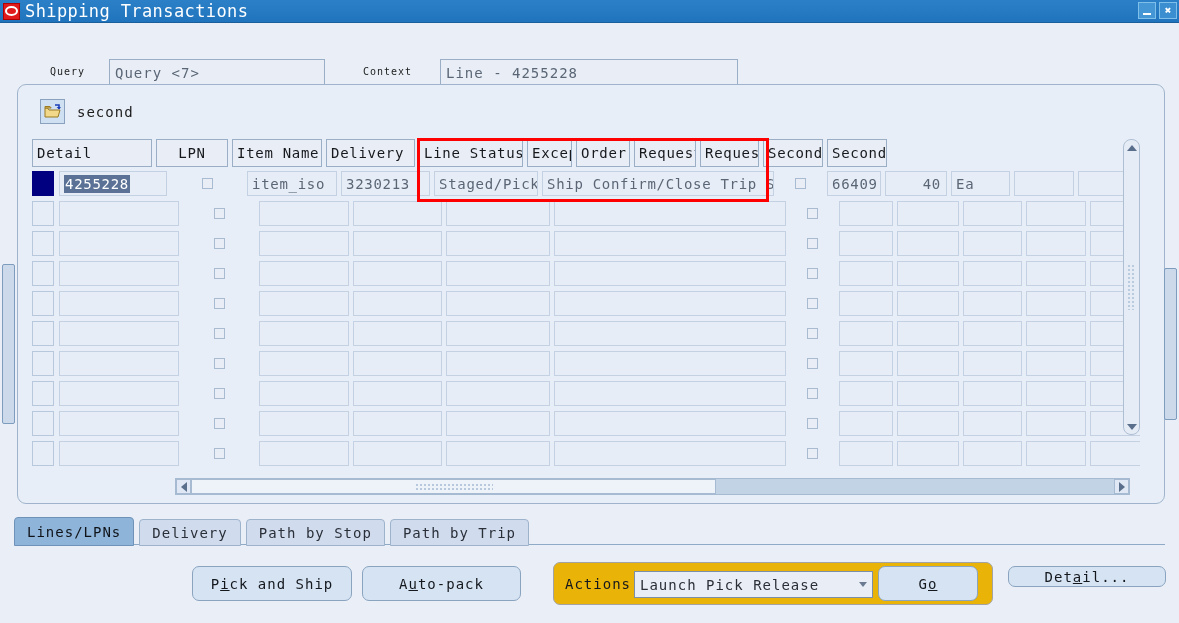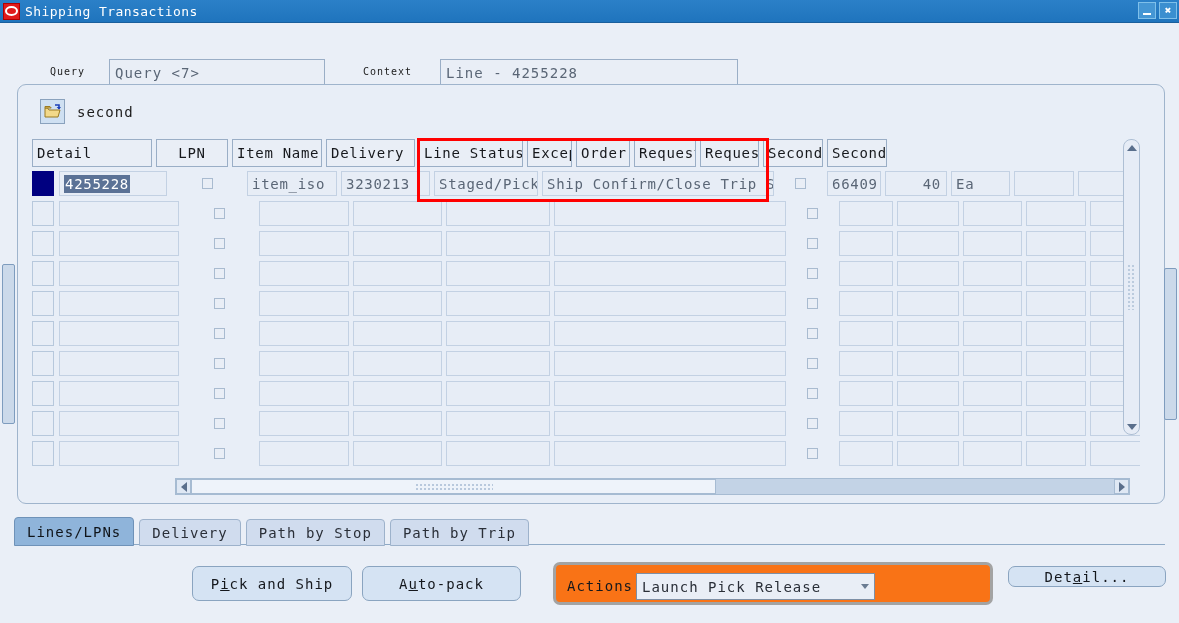--- a/index.html
+++ b/index.html
@@ -31,21 +31,21 @@
     display: flex; align-items: center; justify-content: center;
     flex: none;
   }
   .oracle-logo .ring {
     width: 9px; height: 6px;
     border: 2px solid #ffffff;
     border-radius: 50%;
   }
   .title-text {
     color: #ffffff;
-    font-size: 13px;
+    font-size: 17px;
     letter-spacing: 0.4px;
     white-space: nowrap;
   }
   .win-buttons {
     position: absolute; right: 2px; top: 2px;
     display: flex; gap: 3px;
   }
   .win-btn {
     width: 16px; height: 15px;
     background: #4596d4;
@@ -330,22 +330,22 @@
   }
   #btn-pick-ship { left: 192px; top: 566px; width: 160px; height: 35px; }
   #btn-autopack  { left: 362px; top: 566px; width: 159px; height: 35px; }
   #btn-go        { left: 878px; top: 566px; width: 100px; height: 35px; }
   #btn-detail    { left: 1008px; top: 566px; width: 158px; height: 21px; }
 
   .actions-group {
     position: absolute;
     left: 553px; top: 562px;
     width: 440px; height: 43px;
-    background: #f97316;
-    border: 3px solid #a3a3a3;
+    background: #eab308;
+    border: 1px solid #a3a3a3;
     border-radius: 7px;
     box-sizing: border-box;
   }
   .actions-label {
     position: absolute; left: 11px; top: 13px;
     font-size: 14px; color: #15181d; letter-spacing: 1px;
   }
   .combo {
     position: absolute;
     left: 80px; top: 8px;
@@ -680,19 +680,22 @@
   <div class="actions-group">
     <span class="actions-label">Actions</span>
     <div class="combo">
       <span class="combo-text">Launch Pick Release</span>
       <span class="combo-arrow">
           <span class="tri-sm-down"></span>
         </span>
     </div>
   </div>
 
+  <div class="btn" id="btn-go">
+      <span id="lbl-go">G<u>o</u></span>
+    </div>
   <div class="btn" id="btn-detail">
       <span id="lbl-detail">Det<u>a</u>il...</span>
     </div>
 
   <div class="annot-rect"></div>
 
 </div>
 
 </body></html>

